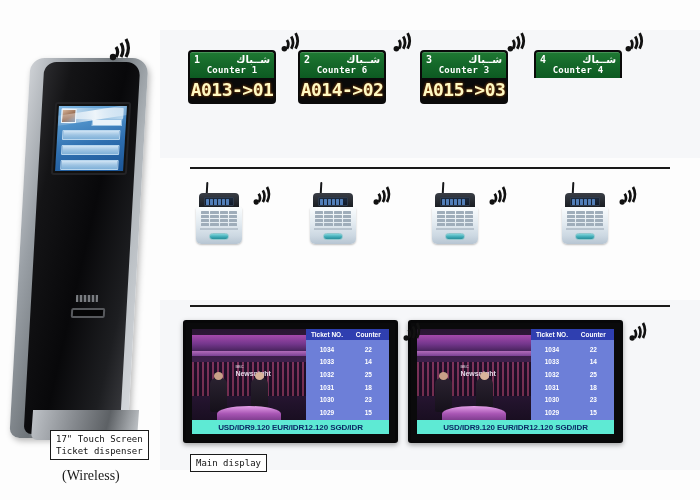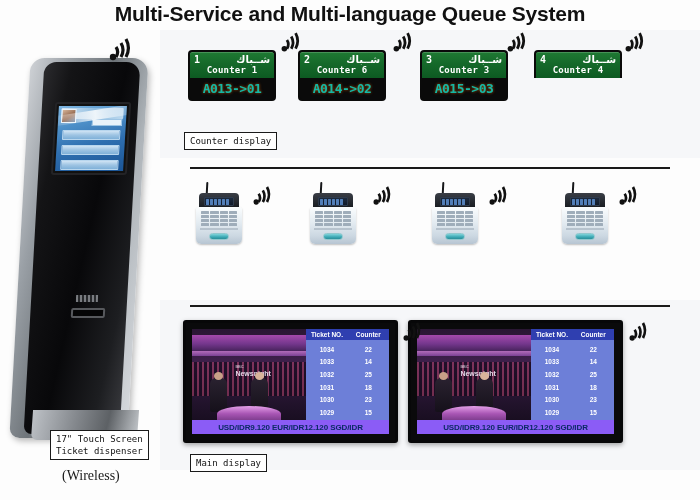--- a/index.html
+++ b/index.html
@@ -116,22 +116,22 @@
     font-family: "DejaVu Sans Mono", monospace;
     font-size: 9px; font-weight: bold; line-height: 11px; letter-spacing: .2px;
   }
   .cdisp .black {
     background: #0a0a0a; border: 2px solid #0a0a0a; border-top: none;
     border-radius: 0 0 4px 4px;
     text-align: center; padding: 1px 0 2px 0;
   }
   .cdisp .led {
     font-family: "DejaVu Sans Mono", monospace;
-    font-size: 13px; font-weight: bold; letter-spacing: -0.5px;
-    color: #14b8a6; text-shadow: 0 0 3px rgba(240,110,0,.7);
+    font-size: 18px; font-weight: bold; letter-spacing: -0.5px;
+    color: #fef9c3; text-shadow: 0 0 3px rgba(240,110,0,.7);
   }
 
   
   .callpad { position: absolute; width: 46px; height: 62px; }
   .cp-ant {
     position: absolute; left: 10px; top: 0; width: 2px; height: 14px;
     background: #17181a; border-radius: 1px; transform: rotate(3deg);
   }
   .cp-top {
     position: absolute; left: 3px; top: 11px; width: 40px; height: 17px;
@@ -219,21 +219,21 @@
   .tv-head { display: flex; background: #2f3fb0; color: #ffffff;
              font-family: "Liberation Sans", sans-serif; font-weight: bold;
              font-size: 6.5px; padding: 2px 0; }
   .tv-head span { flex: 1; text-align: center; }
   .tv-rows { flex: 1; display: flex; flex-direction: column; justify-content: space-evenly; }
   .tv-row { display: flex; color: #ffffff;
             font-family: "Liberation Sans", sans-serif; font-weight: bold; font-size: 6.5px; }
   .tv-row span { flex: 1; text-align: center; }
   .tv-ticker {
     position: absolute; left: 6px; right: 6px; bottom: 6px; height: 14px;
-    background: #8b5cf6; color: #0b2a66;
+    background: #5eead4; color: #0b2a66;
     font-family: "Liberation Sans", sans-serif; font-weight: bold; font-size: 8px;
     display: flex; align-items: center; justify-content: center;
     letter-spacing: -.1px; white-space: nowrap; overflow: hidden;
   }
 
   
   .caption {
     position: absolute; border: 1.5px solid #1a1a1a; background: #ffffff;
     font-family: "DejaVu Sans Mono", monospace; font-size: 9px; color: #111;
     padding: 2px 5px; line-height: 12px; white-space: nowrap;
@@ -251,21 +251,20 @@
   }
 </style>
 </head>
 <body>
 
 <div id="page">
 
   <div class="bg-tint" style="left:160px; top:30px; width:540px; height:128px;"></div>
   <div class="bg-tint" style="left:160px; top:300px; width:540px; height:170px;"></div>
 
-  <div id="title">Multi-Service and Multi-language Queue System</div>
 
   <div class="divider" style="left:190px; top:167px; width:480px;"></div>
   <div class="divider" style="left:190px; top:305px; width:480px;"></div>
 
   <div id="kiosk">
     <div class="k-outer"></div>
     <div class="k-body"></div>
     <div class="k-screen-frame">
       <div class="k-screen">
         <div class="k-scr-head"></div>
@@ -366,21 +365,20 @@
   </div>
   <div class="wifi" style="left:624px; top:32px;">
     <svg width="26" height="23" viewBox="0 0 30 26">
       <circle cx="5" cy="19" r="3.2" fill="#111"></circle>
       <path d="M8 19 A9 9 0 0 0 8 9" stroke="#111" stroke-width="3.2" fill="none"></path>
       <path d="M13 19 A14 14 0 0 0 13 5" stroke="#111" stroke-width="3.2" fill="none"></path>
       <path d="M18 19 A19 19 0 0 0 18 1" stroke="#111" stroke-width="3.2" fill="none"></path>
     </svg>
   </div>
 
-  <div class="caption" style="left:184px; top:132px;">Counter display</div>
 
   <div class="callpad" style="left:196px; top:182px;">
     <div class="cp-ant"></div>
     <div class="cp-top">
       <div class="cp-lcd">
         <div class="cp-seg"></div>
           <div class="cp-seg"></div>
           <div class="cp-seg"></div>
         <div class="cp-seg"></div>
           <div class="cp-seg"></div>

